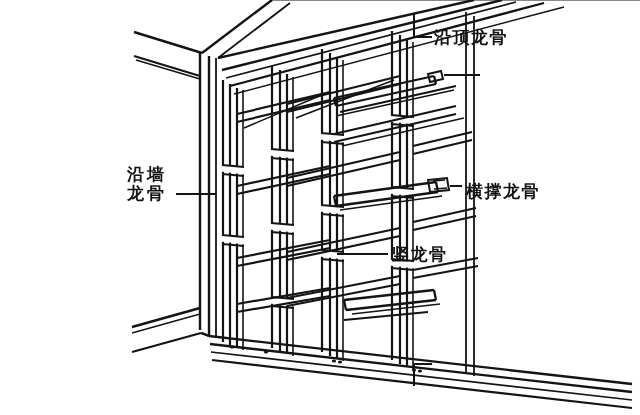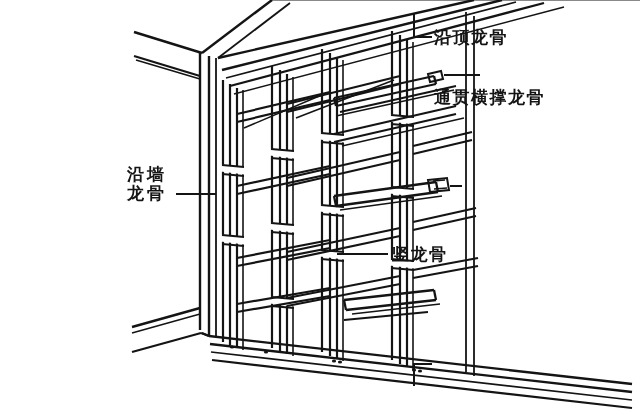--- a/index.html
+++ b/index.html
@@ -280,21 +280,21 @@
         <path d="M 428 364 L 410 364 L 410 386"></path>
 
         <path d="M 172 194 L 212 194"></path>
       </g>
 
     </g>
   </svg>
 
   <div class="label" id="label-top-track">沿顶龙骨</div>
 
-  <div class="label" id="label-furring">通贯横撑龙骨</div>
-
+
+  <div class="label" id="label-cross-brace">横撑龙骨</div>
 
   <div class="label" id="label-stud">竖龙骨</div>
 
 
   <div class="label two-line" id="label-wall-track"><span>沿墙</span><br><span>龙骨</span></div>
 
 </div>
 
 </body></html>

